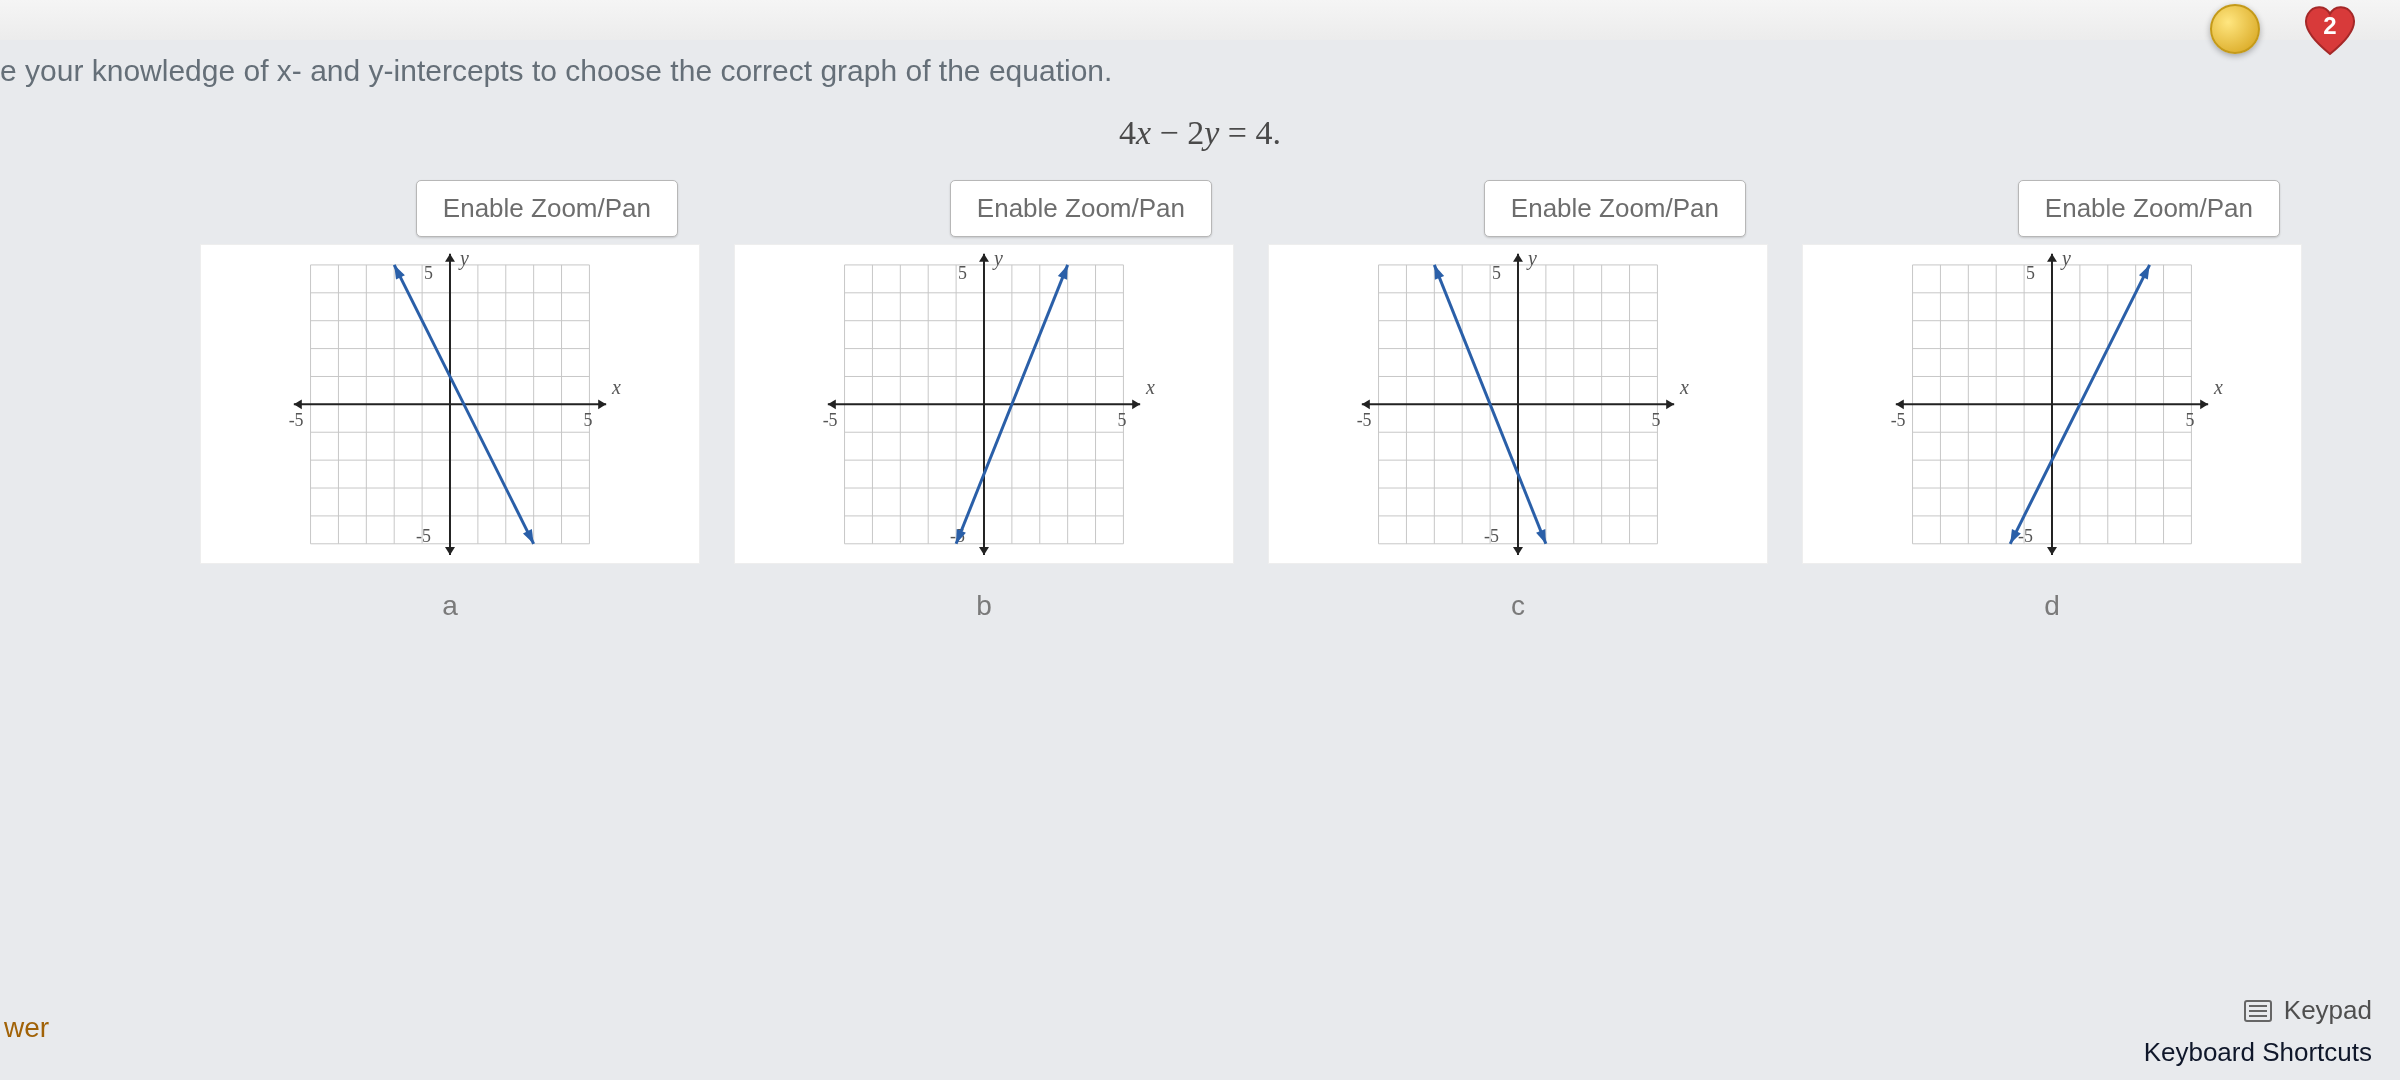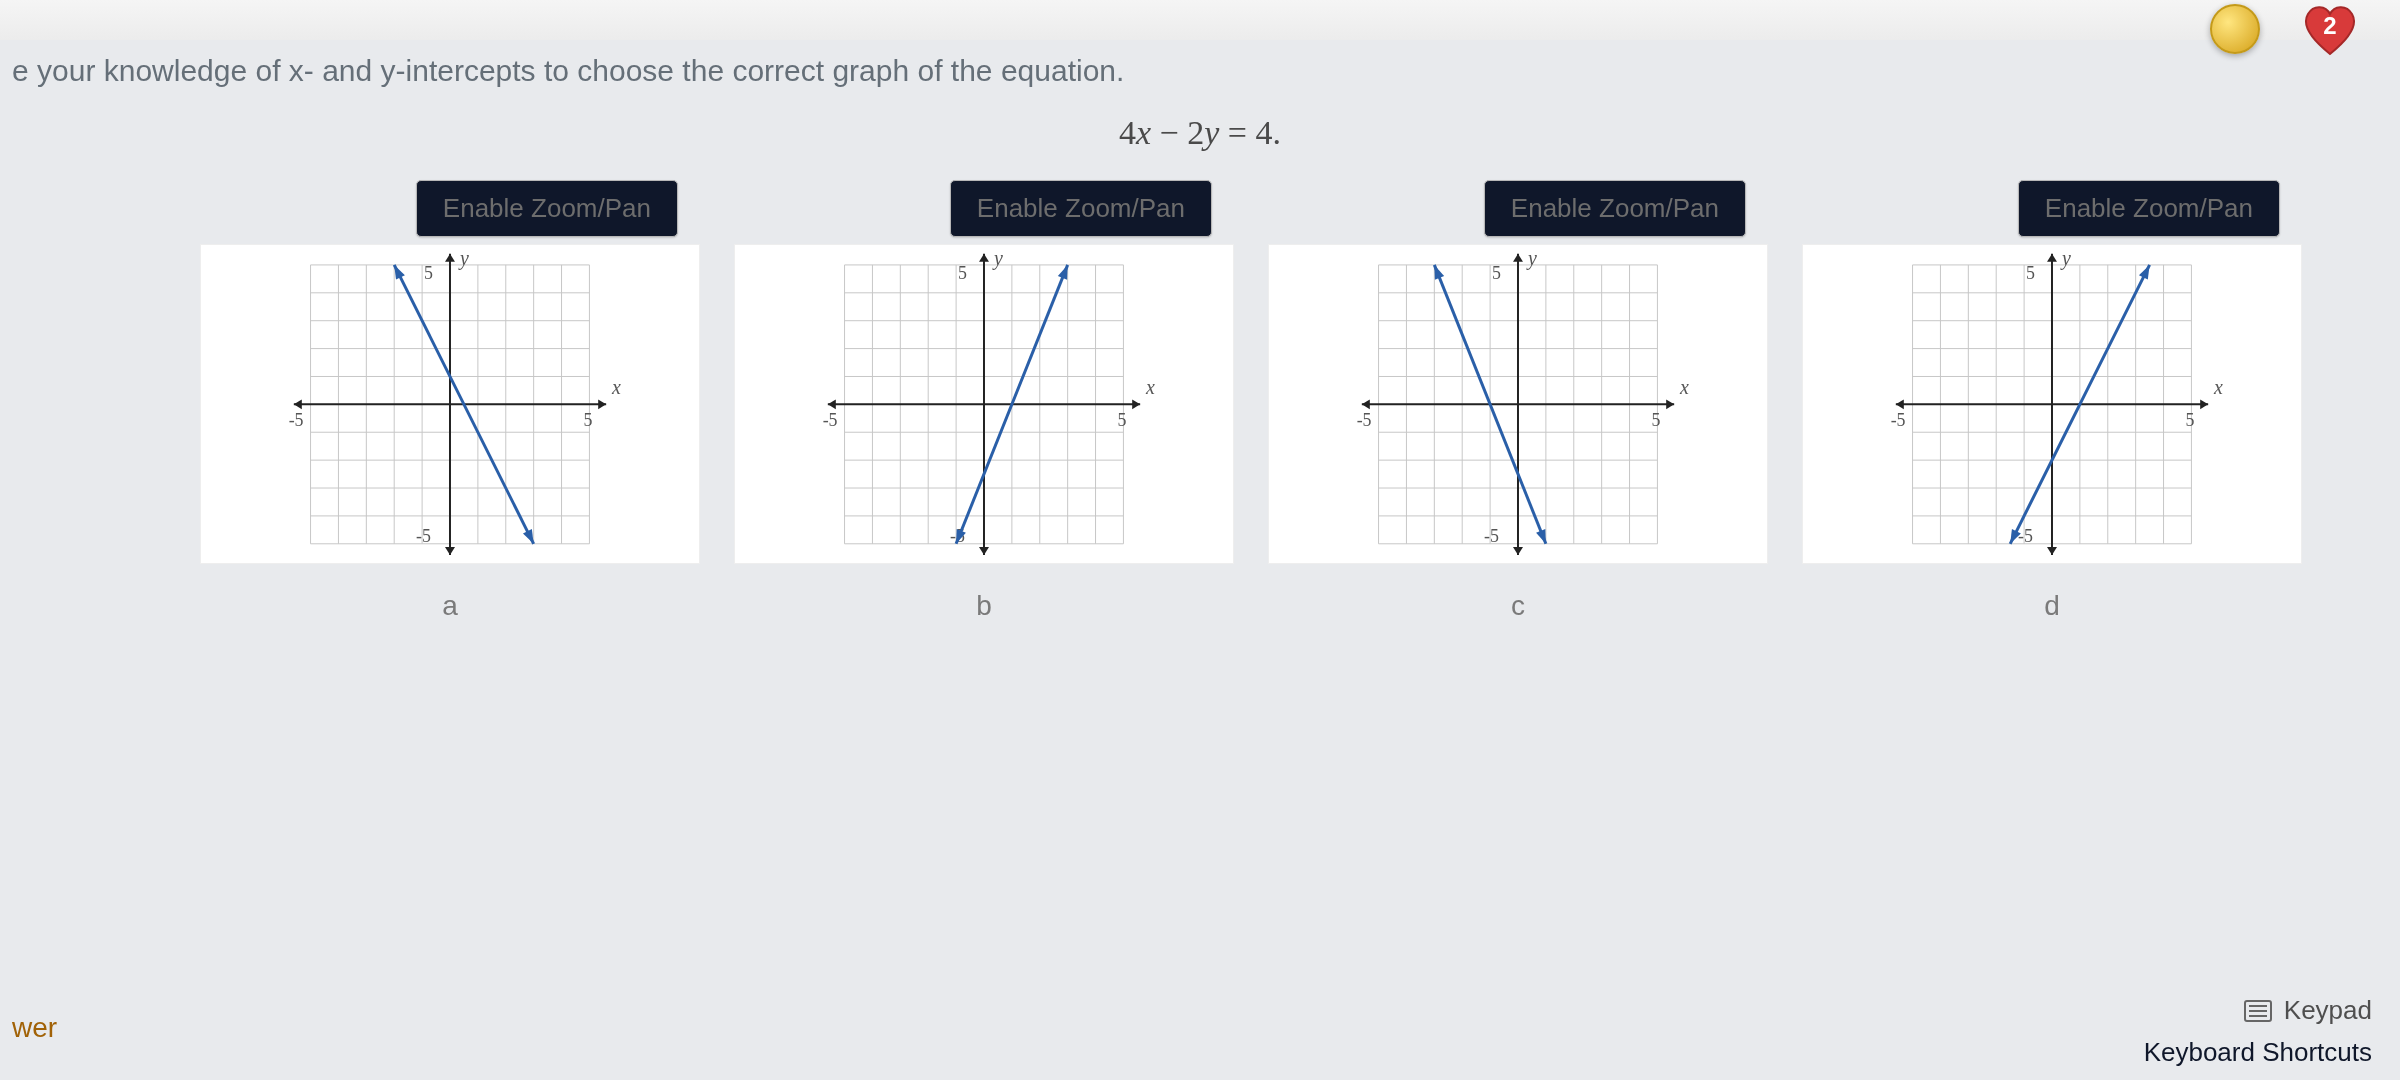--- a/index.html
+++ b/index.html
@@ -2,31 +2,31 @@
 <html><head>
 <meta charset="utf-8">
 <style>
 *{box-sizing:border-box;margin:0;padding:0}
 body{font-family:"Segoe UI",Arial,sans-serif;background:#e8eaed;color:#555;width:2400px;height:1080px;overflow:hidden;position:relative}
 .topbar{height:40px;background:linear-gradient(to bottom,#f5f5f5,#ececec);position:relative}
 .topbar .badge-coin{position:absolute;right:140px;top:4px;width:50px;height:50px;border-radius:50%;background:radial-gradient(circle at 35% 35%,#ffe680,#d4a017);border:2px solid #c49a1a;box-shadow:0 2px 6px rgba(0,0,0,.3)}
 .topbar .badge-heart{position:absolute;right:40px;top:2px;width:60px;height:54px;display:flex;align-items:center;justify-content:center}
 .topbar .badge-heart svg{width:60px;height:54px}
 .topbar .badge-heart .num{position:absolute;color:#fff;font-weight:700;font-size:24px;top:10px}
-.question{padding:14px 0 0 12px;font-size:30px;color:#656f78}
+.question{padding:14px 0 0 0;font-size:30px;color:#656f78}
 .equation{text-align:center;font-family:"Cambria Math","Times New Roman",serif;font-size:34px;color:#4a4a4a;margin:26px 15px 20px}
 .equation i{font-style:italic}
 .graphs{display:flex;gap:34px;padding:0 0 0 200px}
 .graph-card{width:500px}
 .zoom-row{height:72px;display:flex;align-items:center;justify-content:flex-end;padding-right:22px}
-.zoom-btn{background:#0f172a;border:1px solid #b7b7b7;border-radius:5px;padding:12px 26px;font-size:26px;color:#6d6d6d;box-shadow:0 1px 2px rgba(0,0,0,.15);cursor:pointer;font-family:inherit}
+.zoom-btn{background:#ffffff;border:1px solid #b7b7b7;border-radius:5px;padding:12px 26px;font-size:26px;color:#6d6d6d;box-shadow:0 1px 2px rgba(0,0,0,.15);cursor:pointer;font-family:inherit}
 .graph-area{background:#fff;width:500px;height:320px;position:relative;border:1px solid #eee}
 .graph-area svg{position:absolute;inset:0}
 .graph-label{text-align:center;font-size:28px;color:#7a7a7a;margin-top:26px}
-.footer{position:absolute;bottom:0;left:12px;right:0;height:110px}
+.footer{position:absolute;bottom:0;left:4px;right:0;height:110px}
 .keypad-btn{position:absolute;right:28px;bottom:54px;font-size:26px;color:#4f4f4f;display:flex;align-items:center;gap:12px}
 .keypad-btn .kicon{width:28px;height:22px;border:2px solid #666;border-radius:3px;display:inline-block;position:relative}
 .keypad-btn .kicon::before{content:"";position:absolute;inset:3px;background:repeating-linear-gradient(to bottom,#666 0 2px,transparent 2px 5px)}
 .kbsh{position:absolute;right:28px;bottom:12px;font-size:26px;color:#0f172a}
 .wer{position:absolute;left:0;bottom:36px;font-size:28px;color:#a16207}
 .enter{position:absolute;left:0;bottom:0;font-size:28px;color:#9aa0a6}
 text.ital{font-family:"Times New Roman",serif;font-style:italic;font-size:20px;fill:#555}
 text.num{font-family:"Times New Roman",serif;font-size:18px;fill:#555}
 </style>
 </head>

